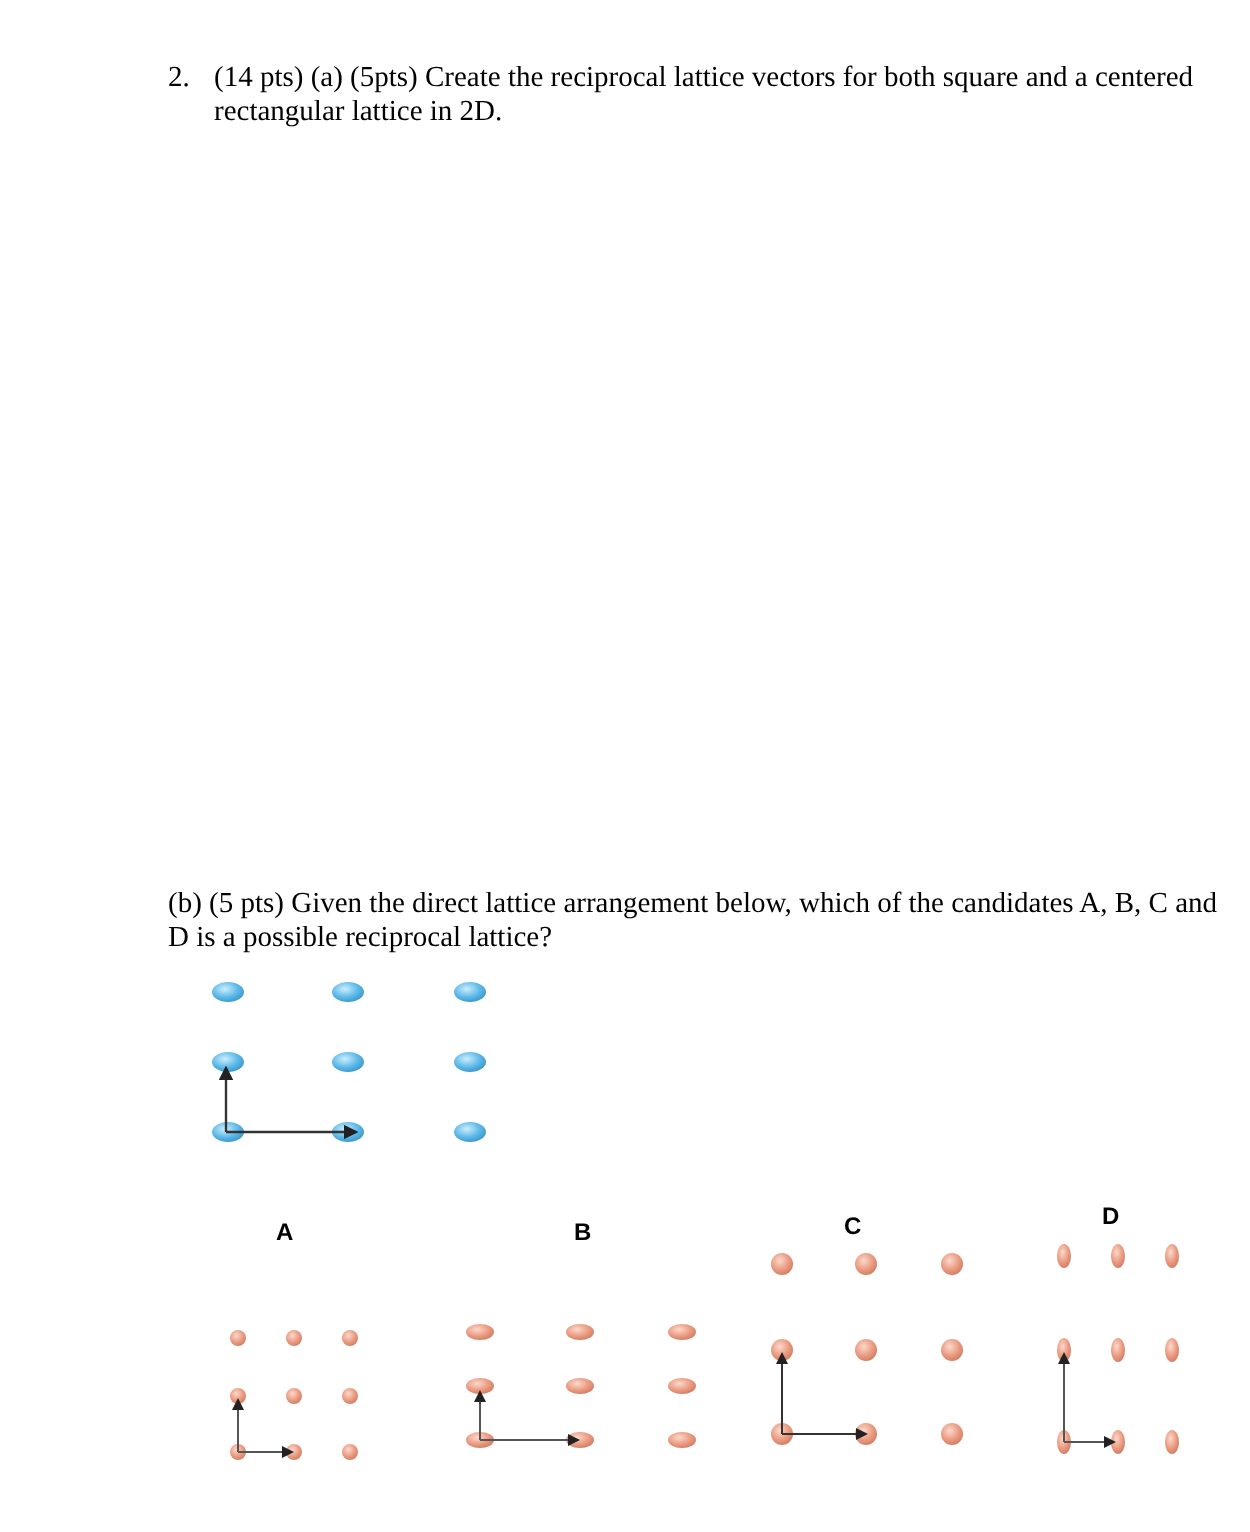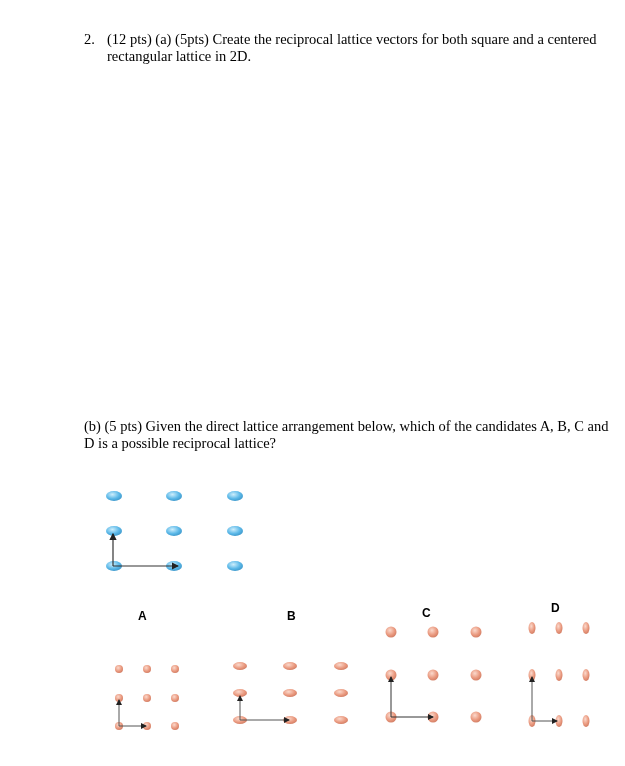--- a/index.html
+++ b/index.html
@@ -1,30 +1,30 @@
 <!DOCTYPE html>
 <html><head>
 <meta charset="utf-8">
 <style>
   html, body { margin:0; padding:0; background:#ffffff; }
   body { width:625px; height:766px; position:relative; overflow:hidden; font-family:"Liberation Serif", serif; color:#000; }
   .para { position:absolute; font-size:14.5px; line-height:17px; }
   #q2 { left:84px; top:31px; width:530px; }
   #q2 .num { position:absolute; left:0; top:0; }
   #q2 .text { position:absolute; left:23px; top:0; width:510px; }
-  #qb { left:84px; top:418px; width:535px; }
+  #qb { left:84px; top:444px; width:535px; }
   .lbl { position:absolute; font-family:"Liberation Sans", sans-serif; font-weight:bold; font-size:12px; }
   svg { position:absolute; left:0; top:0; }
 </style>
 </head>
 <body>
 
 <div class="para" id="q2">
   <span class="num">2.</span>
-  <span class="text">(12 pts) (a) (5pts) Create the reciprocal lattice vectors for both square and a centered rectangular lattice in 2D.</span>
+  <span class="text">(14 pts) (a) (5pts) Create the reciprocal lattice vectors for both square and a centered rectangular lattice in 2D.</span>
 </div>
 
 <div class="para" id="qb">(b) (5 pts) Given the direct lattice arrangement below, which of the candidates A, B, C and D is a possible reciprocal lattice?</div>
 
 <svg width="625" height="766">
   <defs>
     <radialGradient id="gb" cx="40%" cy="35%" r="70%">
       <stop offset="0%" stop-color="#cdeefc"></stop>
       <stop offset="60%" stop-color="#5bb8e8"></stop>
       <stop offset="100%" stop-color="#3a95c8"></stop>

